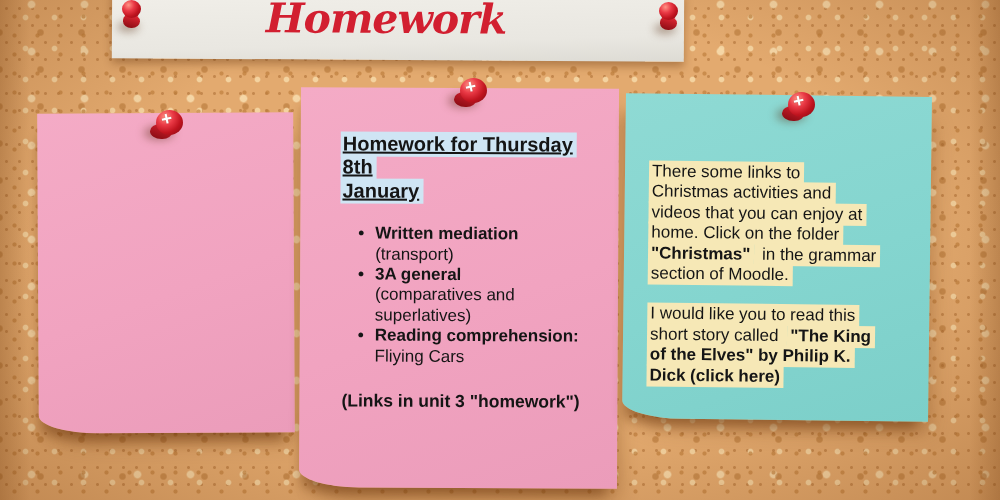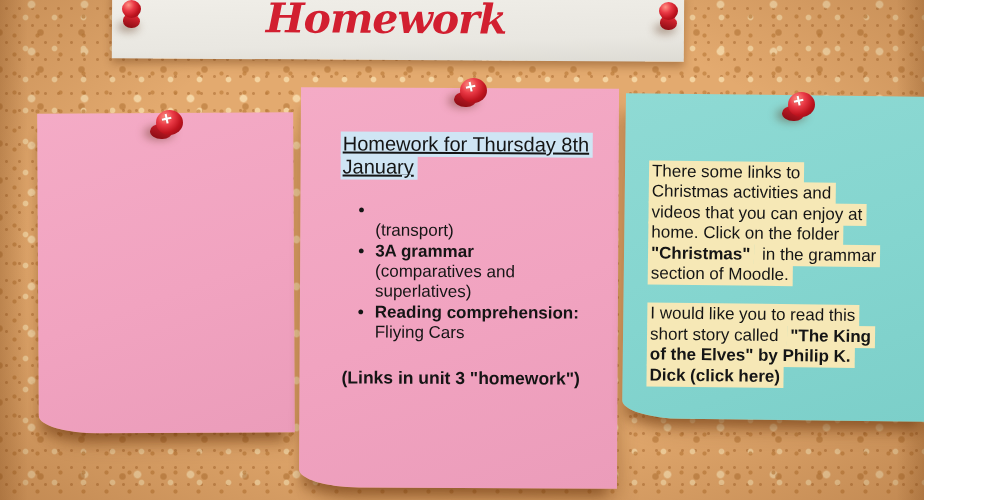--- a/index.html
+++ b/index.html
@@ -1,18 +1,18 @@
 <!DOCTYPE html>
 <html><head>
 <meta charset="utf-8">
 <style>
   html,body{margin:0;padding:0;}
   .board{
     position:relative;
-    width:924px;height:500px;
+    width:1000px;height:500px;
     overflow:hidden;
     font-family:"Liberation Sans", sans-serif;
     background-color:#e3aa6f;
     background-image:
       radial-gradient(circle, rgba(189,125,58,.65) 1.5px, transparent 2.6px),
       radial-gradient(circle, rgba(246,215,165,.9) 2.2px, transparent 3.4px),
       radial-gradient(circle, rgba(172,108,45,.5) 2.6px, transparent 4px),
       radial-gradient(circle, rgba(248,222,175,.85) 3px, transparent 4.6px),
       radial-gradient(circle, rgba(158,96,38,.45) 1px, transparent 2px);
     background-size: 23px 19px, 29px 31px, 41px 37px, 53px 47px, 13px 17px;
@@ -57,21 +57,21 @@
   .note-right { left:624px; top:95px;  width:306px; height:325px; transform:rotate(.7deg); }
 
   .note-body{ color:#151515; }
   .note-mid .note-body{ padding:45px 18px 0 40px; font-size:17px; line-height:1.2; }
   .note-right .note-body{ padding:68px 18px 0 24px; font-size:17px; line-height:1.2; }
 
   .pre{ white-space:pre-line; }
 
   .mid-title{
     display:inline;
-    font-size:20px; font-weight:normal; line-height:23px;
+    font-size:20px; font-weight:bold; line-height:23px;
     text-decoration:underline;
     text-decoration-thickness:2px;
     background:#cfe5f4;
     padding:1px 4px 2px 2px;
     -webkit-box-decoration-break:clone; box-decoration-break:clone;
   }
   .mid-list{ list-style:none; margin:21px 0 0 18px; padding:0; }
   .mid-list li{ position:relative; padding-left:17px; }
   .mid-list li::before{
     content:"\2022"; position:absolute; left:0; top:0; font-weight:bold;
@@ -145,23 +145,23 @@
 
   <div class="note note-pink note-curl note-left">
     <div class="note-body"></div>
   </div>
 
   <div class="note note-pink note-curl note-mid">
     <div class="note-body">
       <span class="mid-title pre">Homework for Thursday 8th
 January</span>
       <ul class="mid-list">
-        <li class="pre"><span>
+        <li class="pre"><span class="b">Written mediation</span><span>
 (transport)</span></li>
-        <li class="pre"><span class="b">3A grammar</span><span>
+        <li class="pre"><span class="b">3A general</span><span>
 (comparatives and
 superlatives)</span></li>
         <li class="pre"><span class="b">Reading comprehension:</span><span>
 Fliying Cars</span></li>
       </ul>
       <p class="mid-footer">(Links in unit 3 "homework")</p>
     </div>
   </div>
 
   <div class="note note-teal note-curl note-right">

